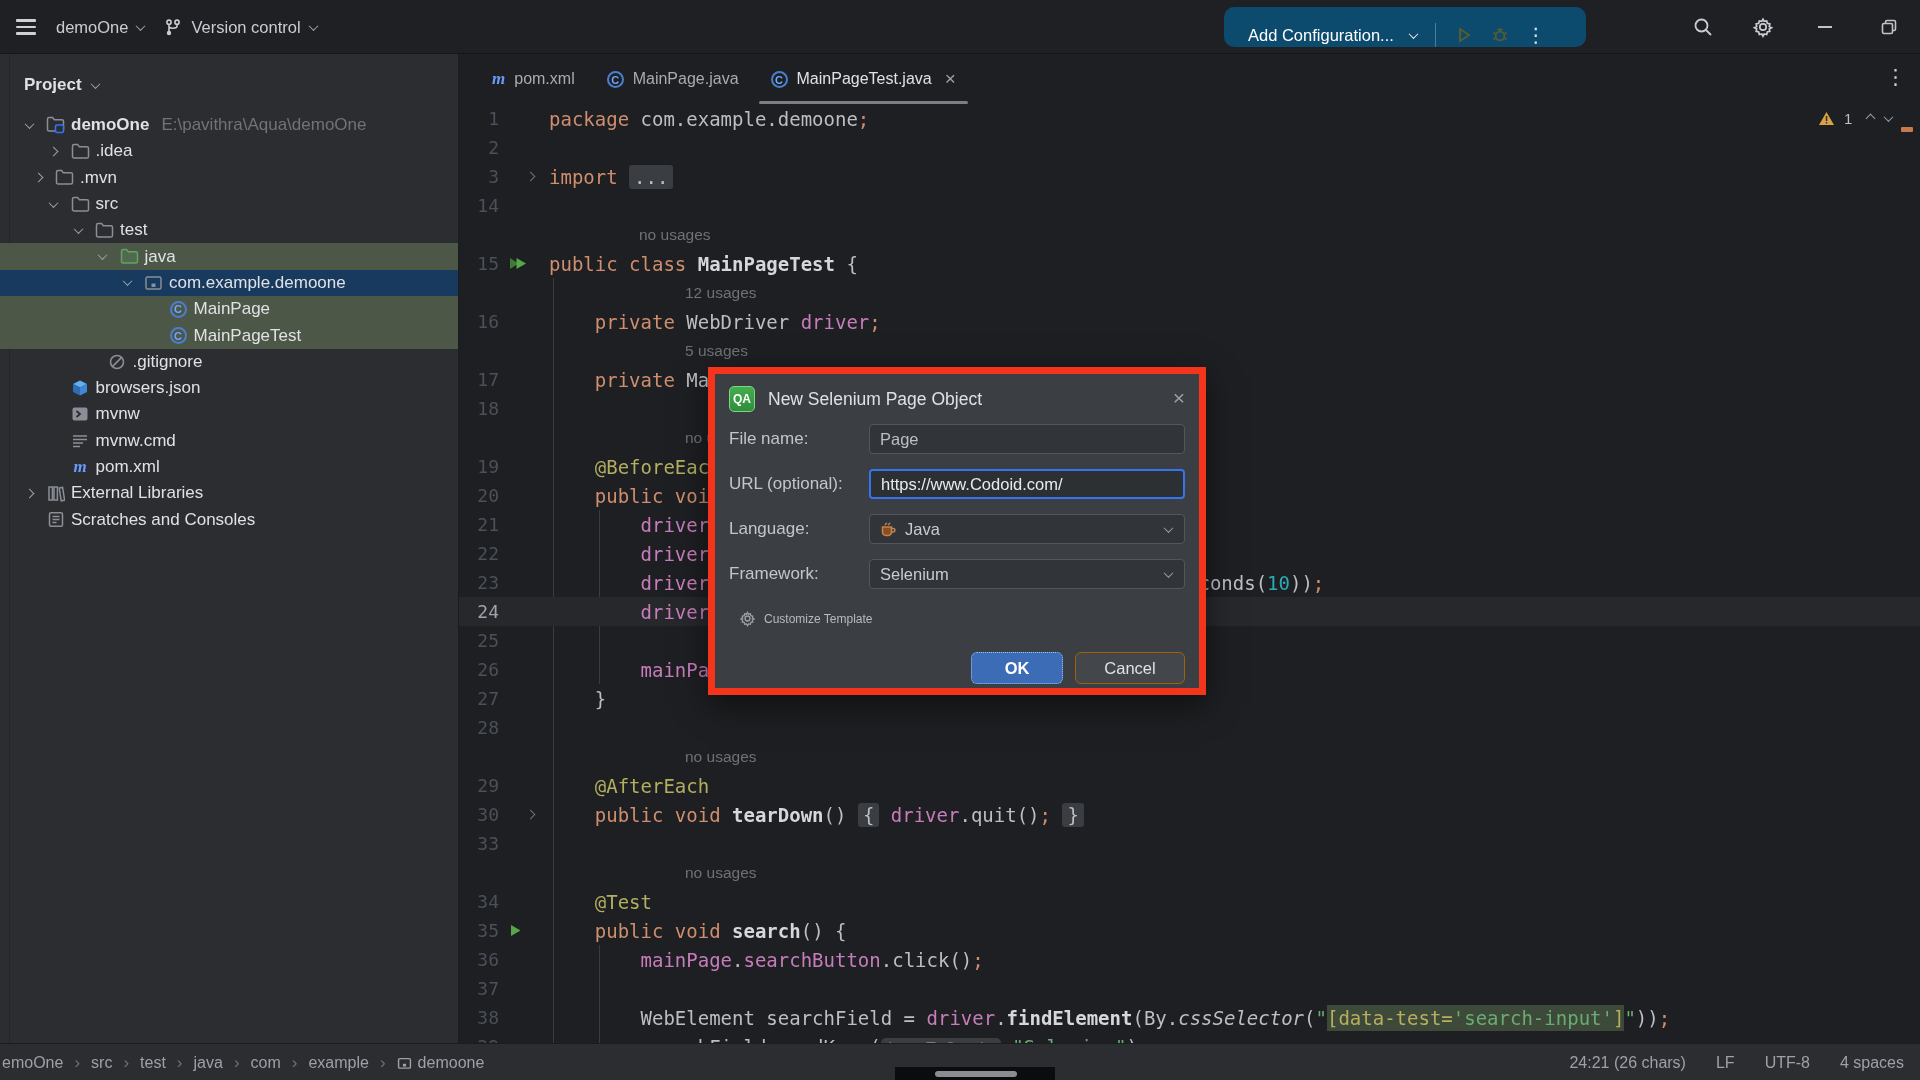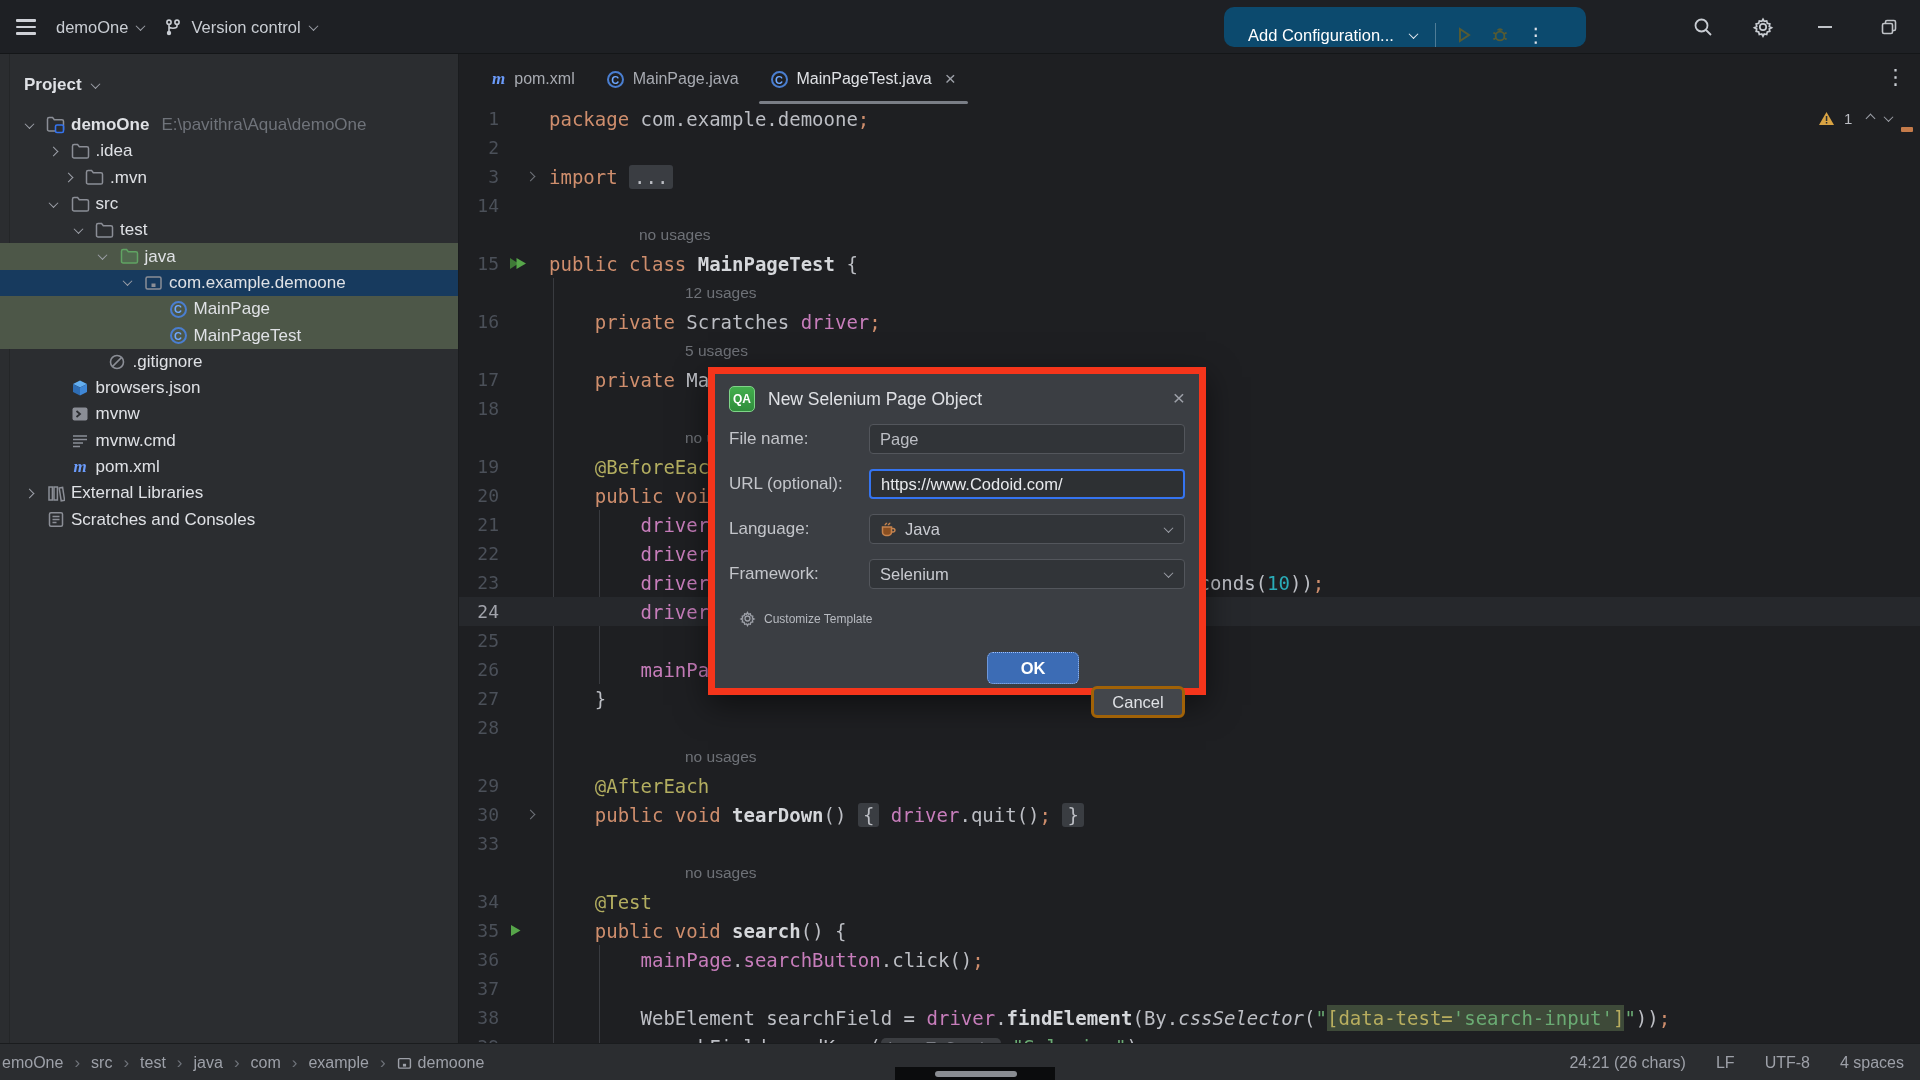--- a/index.html
+++ b/index.html
@@ -98,21 +98,21 @@
     color:#bcbec4; font-size:16.5px; padding:0 10px; font-family:"Liberation Sans", sans-serif; outline:none; }
   .dinput.focus { border:2px solid #3574f0; color:#e8eaed; background:#2d3033; }
   .combo { width:316px; height:30px; background:#313438; border:1px solid #53565c; border-radius:4px;
     display:flex; align-items:center; gap:8px; padding:0 10px; color:#c9cbd1; font-size:16.5px; position:relative; }
   .combo .cchev { position:absolute; right:12px; top:11px; }
   #customize { position:absolute; left:24px; top:236px; display:flex; align-items:center; gap:8px;
     color:#b7bac0; font-size:12px; }
   .dlg-btns { position:absolute; right:14px; top:278px; display:flex; gap:12px; }
   .btn { height:32px; border-radius:6px; font-size:16.5px; display:flex; align-items:center; justify-content:center; }
   .btn.ok { width:92px; background:#3c6cb5; color:#fff; border:1px dotted #9ec1ff; font-weight:bold; }
-  .btn.cancel { width:94px; background:#43464b; color:#dfe1e5; border:3px solid #a16207;margin-top:34px; }
+  .btn.cancel { width:110px; background:#43464b; color:#dfe1e5; border:1px solid #a16207; }
 
   
   #statusbar { position:absolute; left:0; top:1043px; width:1920px; height:37px; background:#2b2d30;
     border-top:1px solid #1a1c1e; color:#9da0a8; font-size:16px; }
   #crumbs { position:absolute; left:2px; top:0; height:37px; display:flex; align-items:center; gap:11px; white-space:nowrap; }
   #crumbs .sep { color:#6f737a; font-size:17px; }
   #status-right { position:absolute; right:16px; top:0; height:37px; display:flex; align-items:center; gap:30px; }
   #taskbar-peek { position:absolute; left:895px; top:1067px; width:160px; height:13px; background:#0b0c0d; }
   #taskbar-peek i { position:absolute; left:40px; top:4px; width:82px; height:6px; background:#8a8d92; border-radius:3px; }
 
@@ -213,21 +213,21 @@
         <span class="cwrap">
           <span class="chev right"></span>
         </span>
         <span class="tico">
           <svg width="19" height="17" viewBox="0 0 19 17">
             <path d="M1.5 3.2 C1.5 2.3 2.2 1.6 3.1 1.6 H6.6 l1.7 2.1 H15.9 C16.8 3.7 17.5 4.4 17.5 5.3 V13.4 c0 .9-.7 1.6-1.6 1.6 H3.1 c-.9 0-1.6-.7-1.6-1.6 Z" fill="none" stroke="#8b8e96" stroke-width="1.5"></path>
           </svg>
         </span>
         <span class="tlabel">.idea</span>
       </div>
-      <div class="trow" style="padding-left: 57px;">
+      <div class="trow" style="padding-left: 27px;">
         <span class="cwrap">
           <span class="chev right"></span>
         </span>
         <span class="tico">
           <svg width="19" height="17" viewBox="0 0 19 17">
             <path d="M1.5 3.2 C1.5 2.3 2.2 1.6 3.1 1.6 H6.6 l1.7 2.1 H15.9 C16.8 3.7 17.5 4.4 17.5 5.3 V13.4 c0 .9-.7 1.6-1.6 1.6 H3.1 c-.9 0-1.6-.7-1.6-1.6 Z" fill="none" stroke="#8b8e96" stroke-width="1.5"></path>
           </svg>
         </span>
         <span class="tlabel">.mvn</span>
       </div>
@@ -390,21 +390,21 @@
       <div class="crow"><span class="lnum">1</span><span class="gut"></span><span class="ctext"><span class="c-k">package </span><span class="c-p">com.example.demoone</span><span class="c-k">;</span></span></div>
       <div class="crow"><span class="lnum">2</span><span class="gut"></span><span class="ctext"></span></div>
       <div class="crow"><span class="lnum">3</span><span class="gut"><span class="foldm"></span></span><span class="ctext"><span class="c-k">import </span><span class="c-x">...</span></span></div>
       <div class="crow"><span class="lnum">14</span><span class="gut"></span><span class="ctext"></span></div>
       <div class="crow"><span class="lnum"></span><span class="gut"></span><span class="usage" style="margin-left:90px">no usages</span></div>
       <div class="crow"><span class="lnum">15</span><span class="gut"><span><svg width="19" height="13" viewBox="0 0 19 13">
               <path d="M1 1 L9.5 6.5 L1 12 Z" fill="#3f7a37"></path>
               <path d="M7.5 1 L17 6.5 L7.5 12 Z" fill="#57a64a"></path>
             </svg></span></span><span class="ctext"><span class="c-k">public class </span><span class="c-b">MainPageTest</span><span class="c-p"> {</span></span></div>
       <div class="crow"><span class="lnum"></span><span class="gut"></span><span class="usage" style="margin-left:136px">12 usages</span></div>
-      <div class="crow"><span class="lnum">16</span><span class="gut"></span><span class="ctext"><span class="c-p">    </span><span class="c-k">private </span><span class="c-p">Scratches </span><span class="c-f">driver</span><span class="c-k">;</span></span></div>
+      <div class="crow"><span class="lnum">16</span><span class="gut"></span><span class="ctext"><span class="c-p">    </span><span class="c-k">private </span><span class="c-p">WebDriver </span><span class="c-f">driver</span><span class="c-k">;</span></span></div>
       <div class="crow"><span class="lnum"></span><span class="gut"></span><span class="usage" style="margin-left:136px">5 usages</span></div>
       <div class="crow"><span class="lnum">17</span><span class="gut"></span><span class="ctext"><span class="c-p">    </span><span class="c-k">private </span><span class="c-p">Mai</span></span></div>
       <div class="crow"><span class="lnum">18</span><span class="gut"></span><span class="ctext"></span></div>
       <div class="crow"><span class="lnum"></span><span class="gut"></span><span class="usage" style="margin-left:136px">no usages</span></div>
       <div class="crow"><span class="lnum">19</span><span class="gut"></span><span class="ctext"><span class="c-p">    </span><span class="c-a">@BeforeEach</span></span></div>
       <div class="crow"><span class="lnum">20</span><span class="gut"></span><span class="ctext"><span class="c-p">    </span><span class="c-k">public void</span></span></div>
       <div class="crow"><span class="lnum">21</span><span class="gut"></span><span class="ctext"><span class="c-p">        </span><span class="c-f">driver</span></span></div>
       <div class="crow"><span class="lnum">22</span><span class="gut"></span><span class="ctext"><span class="c-p">        </span><span class="c-f">driver</span><span class="c-p">.</span></span></div>
       <div class="crow"><span class="lnum">23</span><span class="gut"></span><span class="ctext"><span class="c-p">        </span><span class="c-f">driver</span><span class="c-p">.</span></span><span class="rfrag"><span class="c-p">econds(</span><span class="c-n">10</span><span class="c-p">))</span><span class="c-k">;</span></span></div>
       <div class="crow act"><span class="lnum">24</span><span class="gut"></span><span class="ctext"><span class="c-p">        </span><span class="c-f">driver</span><span class="c-p">.</span></span></div>

